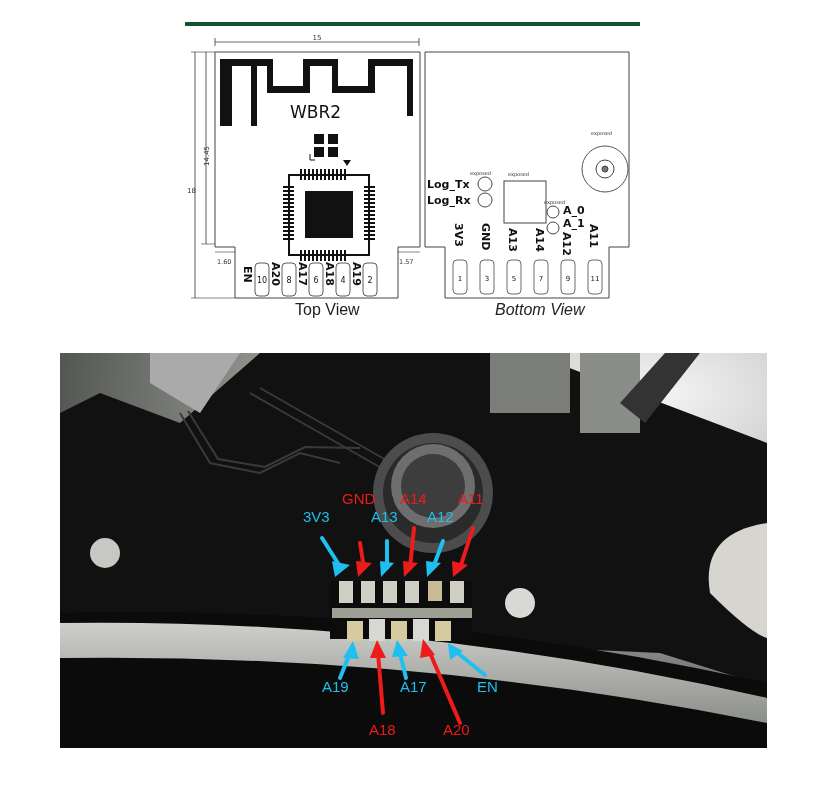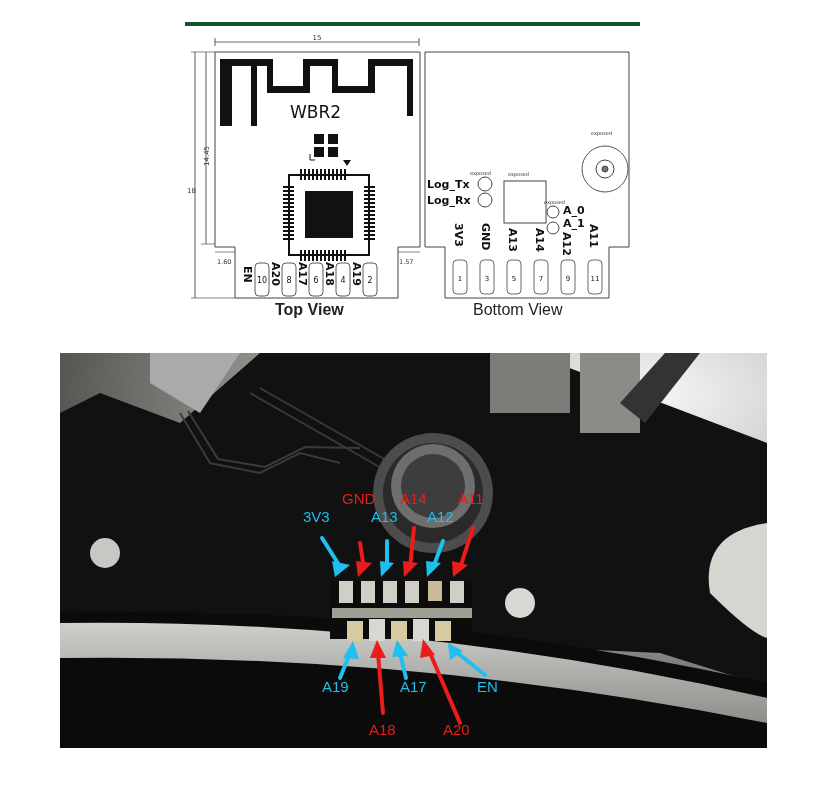--- a/index.html
+++ b/index.html
@@ -168,22 +168,22 @@
     </g>
     <g font-size="7" fill="#111" text-anchor="middle">
       <text x="275" y="255">1</text>
       <text x="302" y="255">3</text>
       <text x="329" y="255">5</text>
       <text x="356" y="255">7</text>
       <text x="383" y="255">9</text>
       <text x="410" y="255">11</text>
     </g>
   </svg>
-  <div class="abs view-label" style="left:90px;top:275px;font-weight:bold;">Top View</div>
-  <div class="abs view-label" style="left:288px;top:275px;">Bottom View</div>
+  <div class="abs view-label" style="left:110px;top:275px;">Top View</div>
+  <div class="abs view-label" style="left:310px;top:275px;font-style:italic;">Bottom View</div>
 </div>
 
 <div class="abs photo">
   <svg width="707" height="412" viewBox="0 0 707 412" style="position:absolute;left:0;top:0;">
     <defs>
       <radialGradient id="bgG" cx="0.85" cy="0.1" r="0.9">
         <stop offset="0" stop-color="#f4f4f4"></stop>
         <stop offset="0.5" stop-color="#a8aba6"></stop>
         <stop offset="1" stop-color="#4a4d48"></stop>
       </radialGradient>

